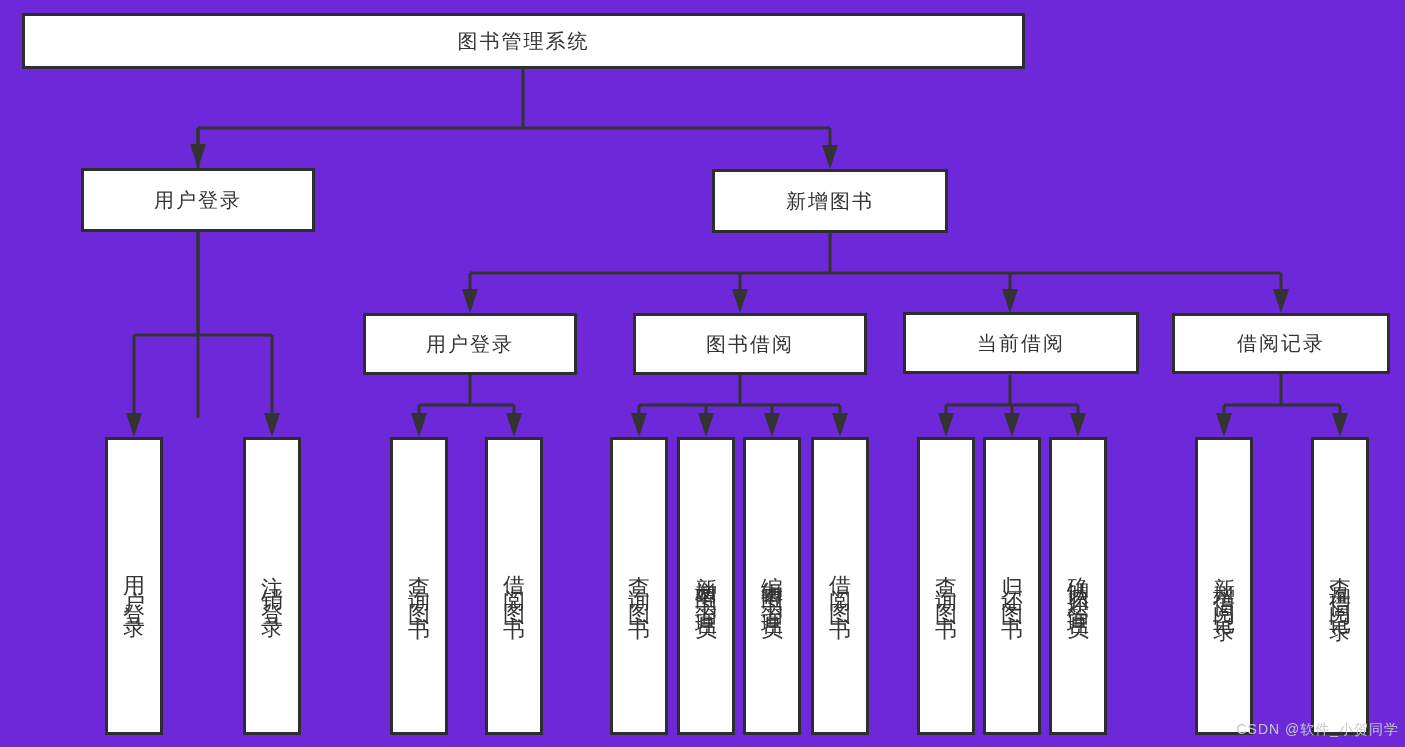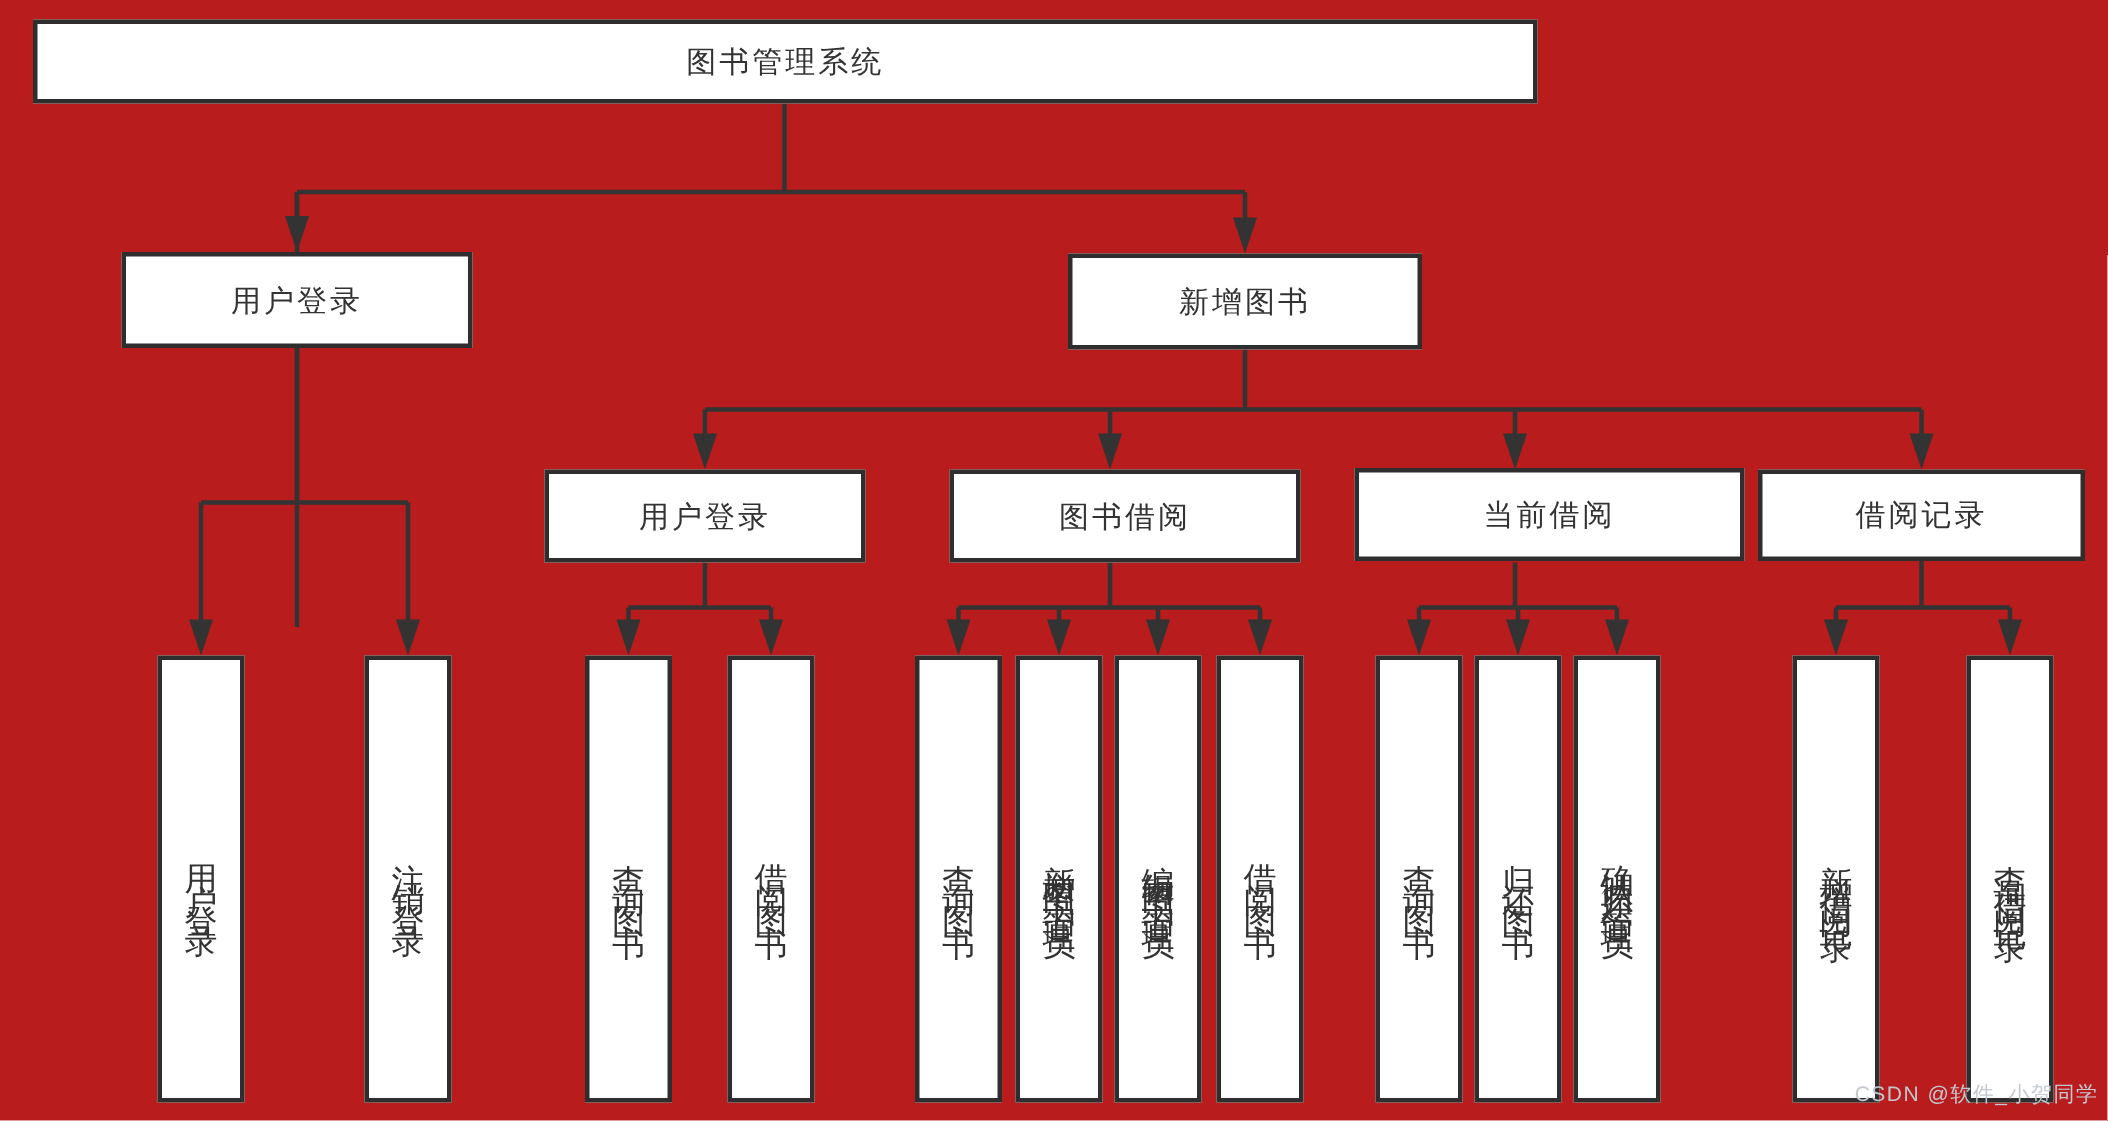--- a/index.html
+++ b/index.html
@@ -1,20 +1,20 @@
 <!DOCTYPE html>
 <html lang="zh"><head>
 <meta charset="utf-8">
 <title>图书管理系统</title>
 <style>
   html,body{margin:0;padding:0;background:#ffffff;}
   .stage{
     position:relative;
     width:1405px;height:747px;
-    background:#b91c1c;
+    background:#6d28d9;
     font-family:"Liberation Sans","DejaVu Sans",sans-serif;
     color:#333333;
     overflow:hidden;
   }
   svg.connectors{position:absolute;left:0;top:0;width:1405px;height:747px;}
   .node{
     position:absolute;
     box-sizing:border-box;
     border:3px solid #2e2e2e;
     background:#ffffff;
@@ -86,21 +86,21 @@
     </g>
   </svg>
 
   <div class="node root h" style="left:22px;top:13px;width:1003px;height:56px">图书管理系统</div>
 
   <div class="node h" style="left:81px;top:168px;width:234px;height:64px">用户登录</div>
   <div class="node h" style="left:712px;top:169px;width:236px;height:64px">新增图书</div>
 
   <div class="node h" style="left:363px;top:313px;width:214px;height:62px">用户登录</div>
   <div class="node h" style="left:633px;top:313px;width:234px;height:62px">图书借阅</div>
-  <div class="node h" style="left:903px;top:312px;width:260px;height:62px">当前借阅</div>
+  <div class="node h" style="left:903px;top:312px;width:236px;height:62px">当前借阅</div>
   <div class="node h" style="left:1172px;top:313px;width:218px;height:61px">借阅记录</div>
 
   <div class="node v" style="left:105px;top:437px;width:58px;height:298px">
     <span style="letter-spacing: 14px;">用户登录</span>
   </div>
   <div class="node v" style="left:243px;top:437px;width:58px;height:298px">
     <span style="letter-spacing: 14px;">注销登录</span>
   </div>
 
   <div class="node v" style="left:390px;top:437px;width:58px;height:298px">

